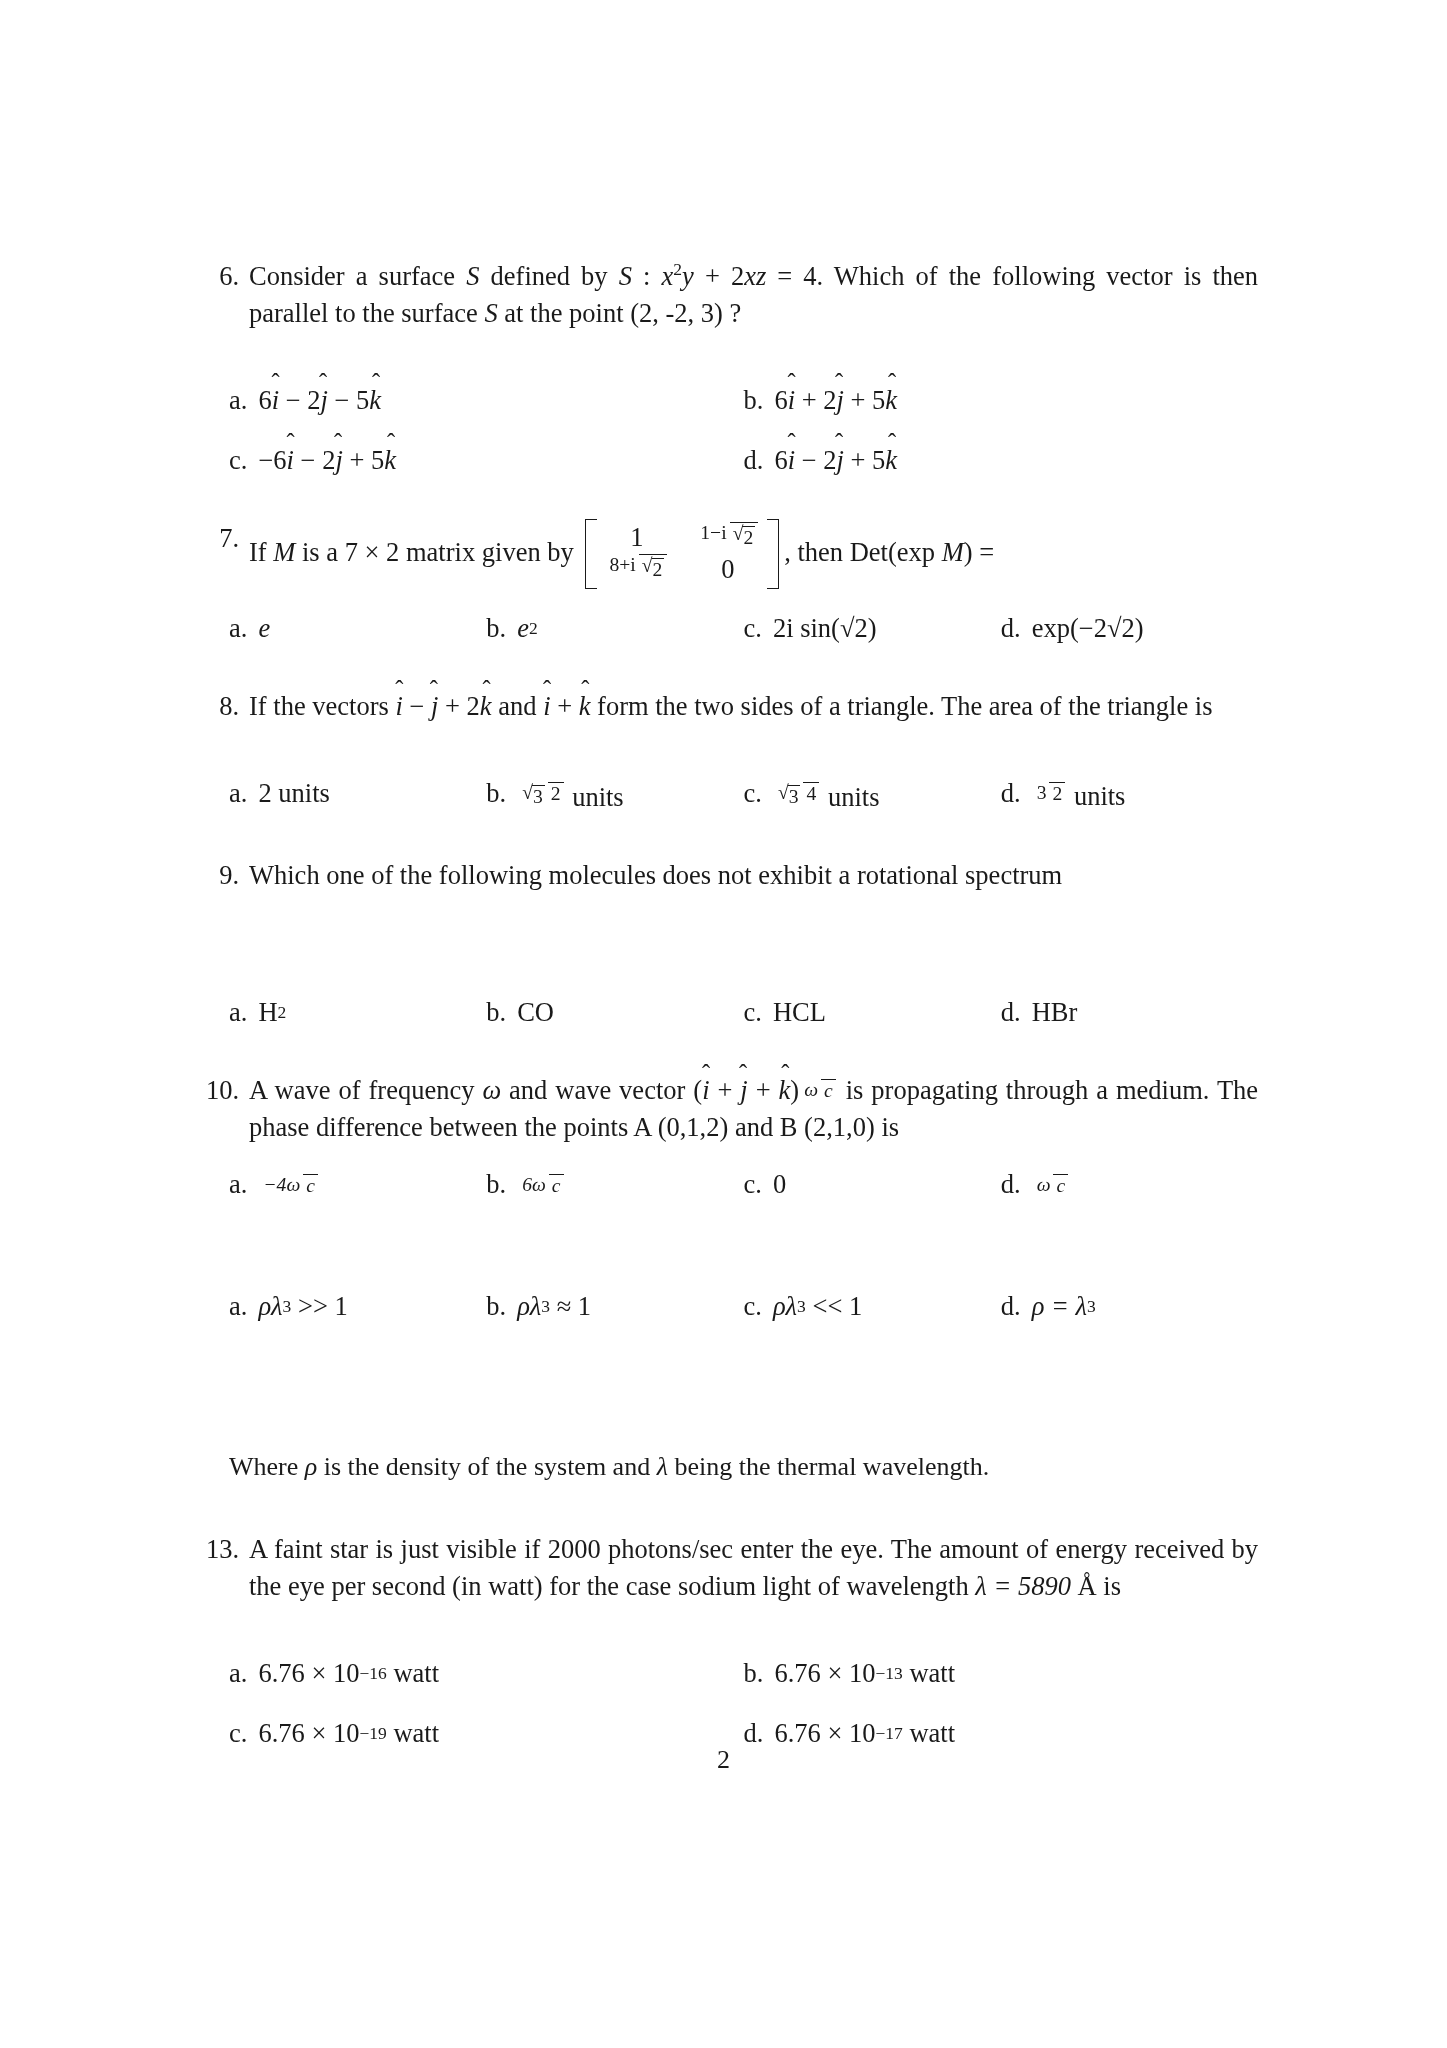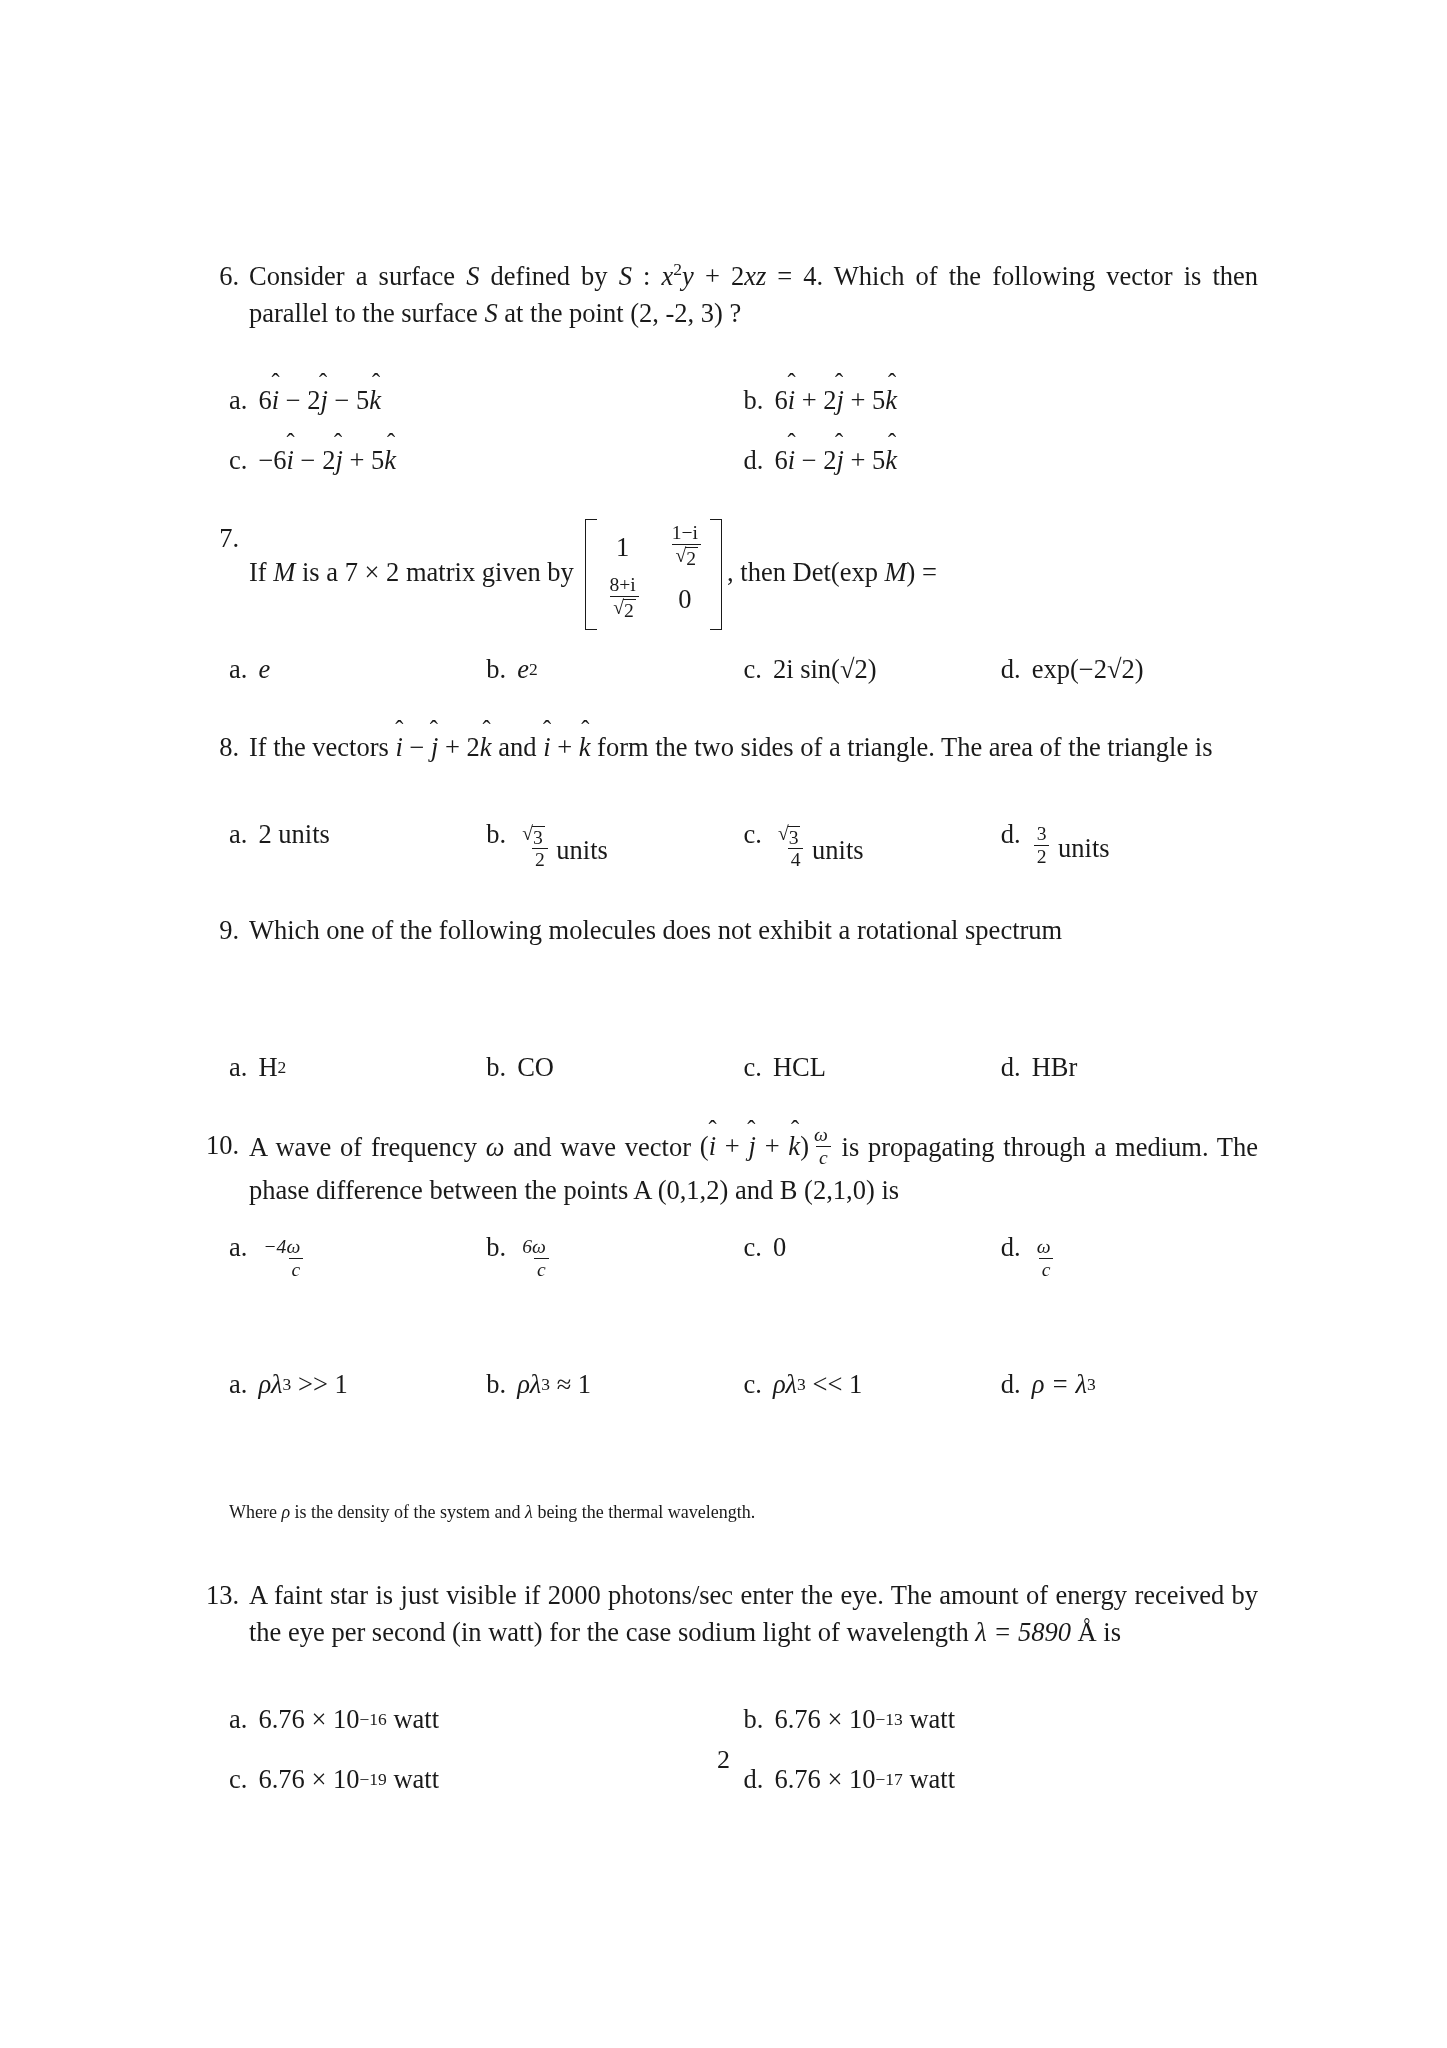--- a/index.html
+++ b/index.html
@@ -64,23 +64,24 @@
     display: flex;
     align-items: baseline;
     white-space: nowrap;
   }
   .opt-letter {
     margin-right: 11px;
   }
   .opt-body { display: inline-flex; align-items: center; }
 
   .note {
-    font-size: 18px;
+    font-size: 26px;
     line-height: 37px;
     padding-left: 36px;
+    margin-top: 32px;
   }
   .spacer-lg { height: 74px; }
   .spacer-md { height: 46px; }
   .spacer-sm { height: 24px; }
 
   
   .mi { font-style: italic; }
   sup.exp {
     font-size: 0.66em;
     vertical-align: super;
@@ -104,22 +105,22 @@
     transform: translateX(-48%);
     font-style: normal;
     font-size: 0.92em;
   }
   .hat.k::after { transform: translateX(-40%); }
   .hat.j::after { transform: translateX(-62%); }
 
   
   .frac {
     display: inline-flex;
-    flex-direction: column;
-    align-items: flex-end;
+    flex-direction: row;
+    align-items: flex-start;
     vertical-align: middle;
     font-size: 0.74em;
     line-height: 1.12;
     margin: 0 2px;
     position: relative;
     top: -0.12em;
   }
   .frac .num { padding: 0 3px; }
   .frac .den { padding: 0 3px; border-top: 1.3px solid #1a1a1a; }
 

